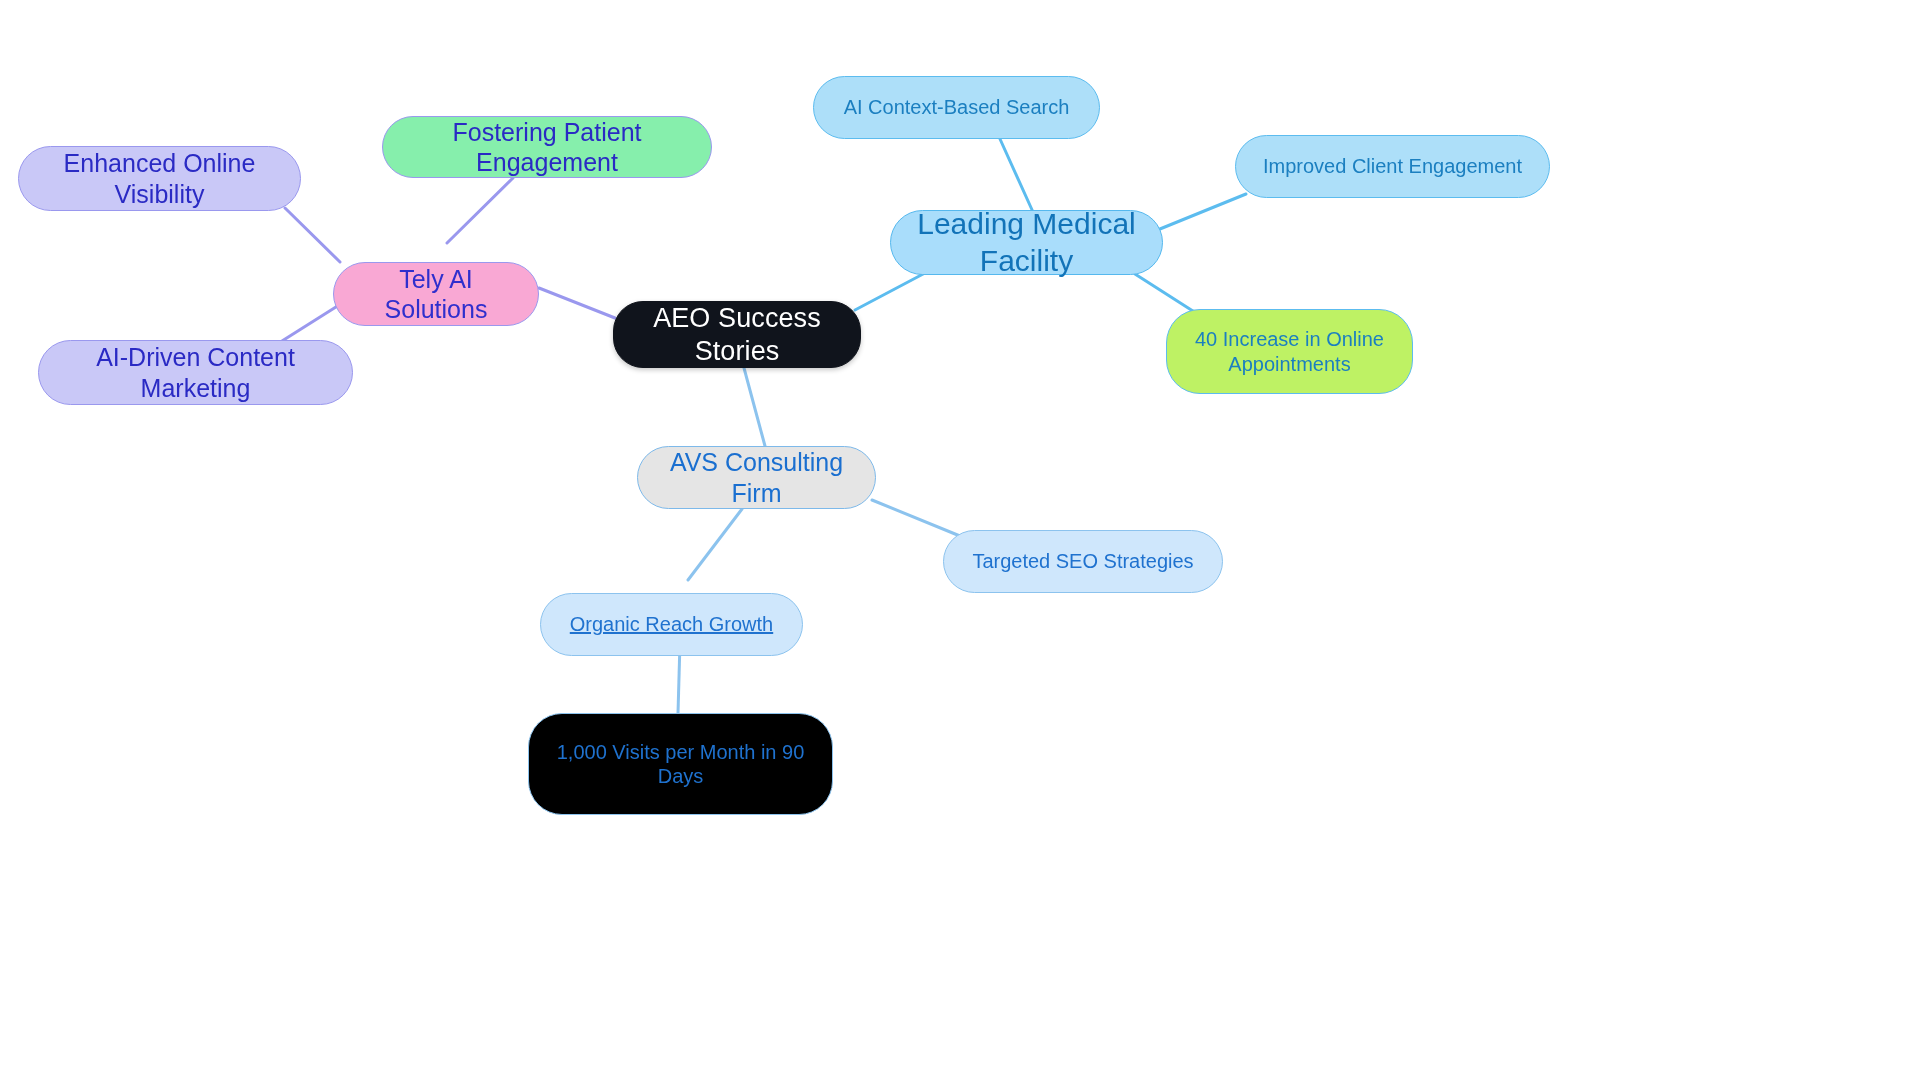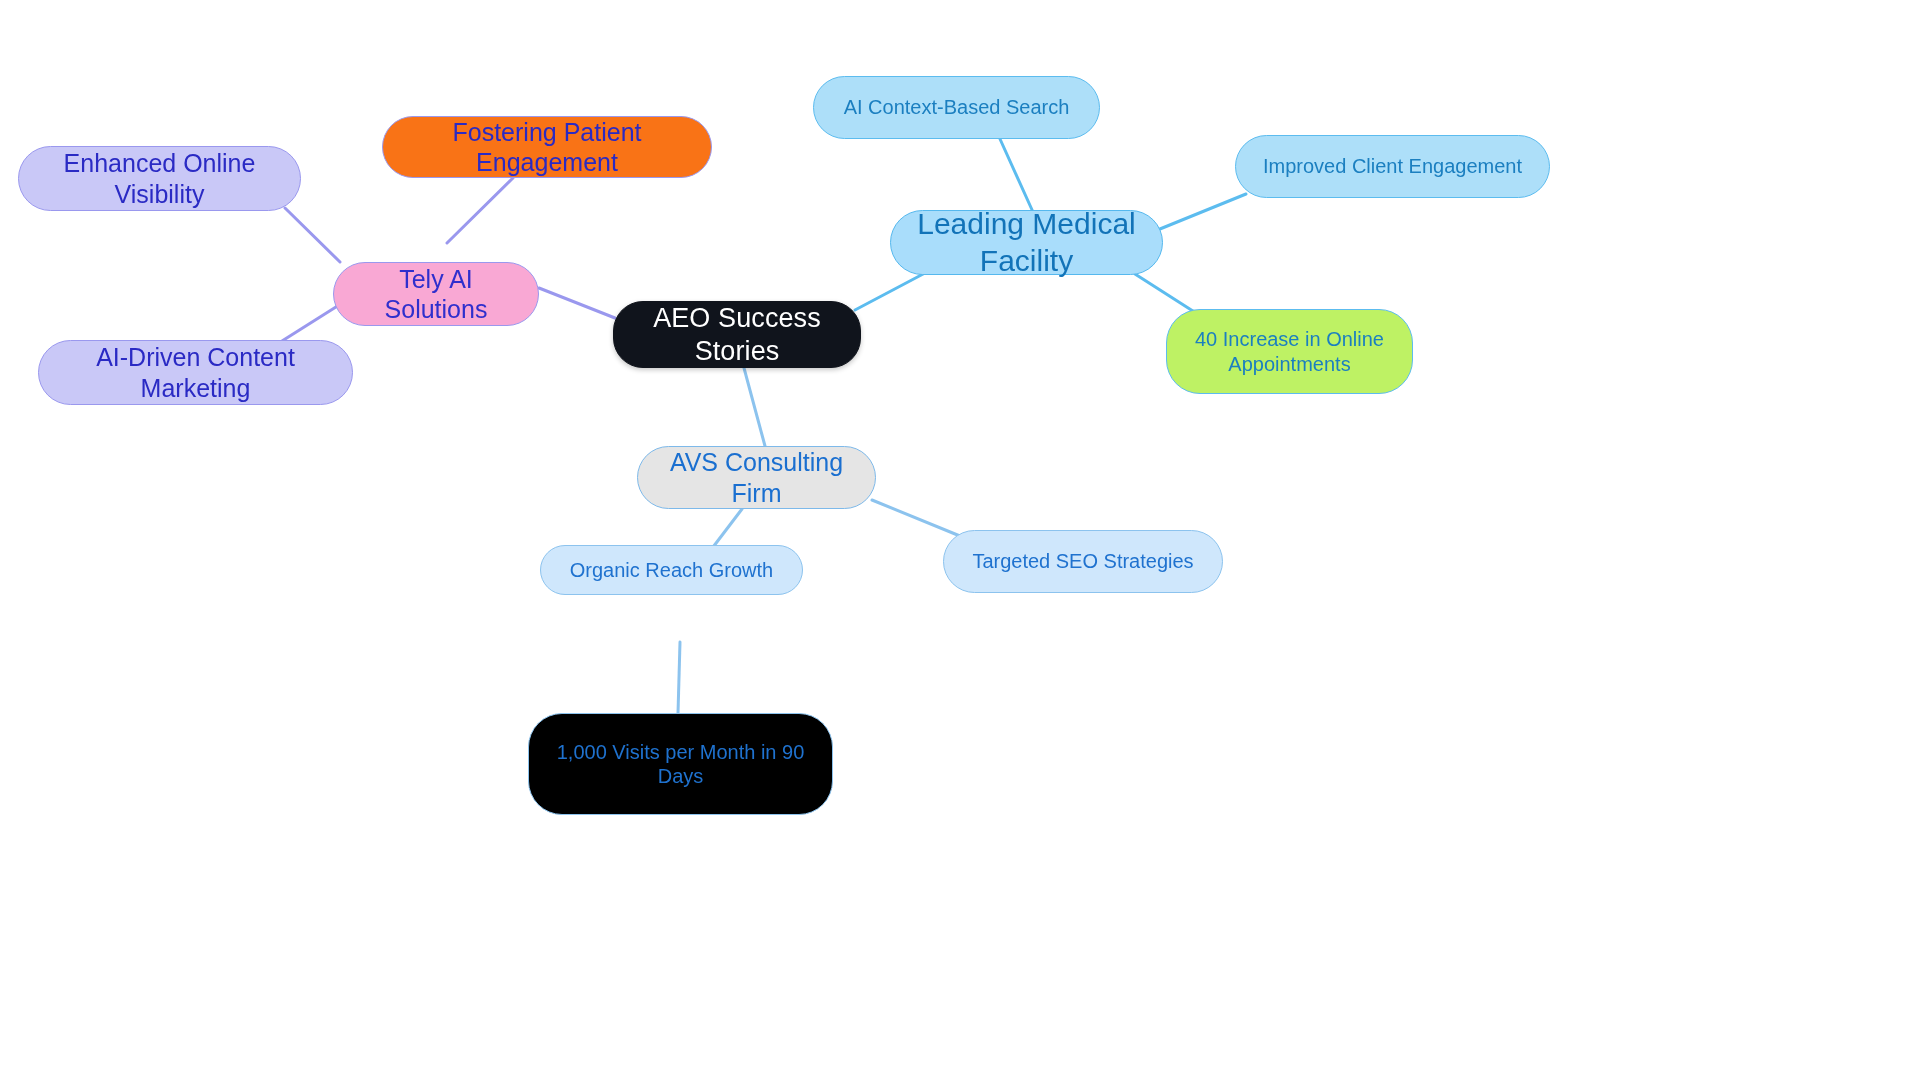--- a/index.html
+++ b/index.html
@@ -100,26 +100,26 @@
       <line x1="1135" y1="274" x2="1196" y2="313" stroke="#5cbcef" stroke-width="3" stroke-linecap="round"></line>
       <line x1="744" y1="368" x2="765" y2="446" stroke="#8cc3ee" stroke-width="3" stroke-linecap="round"></line>
       <line x1="872" y1="500" x2="960" y2="536" stroke="#8cc3ee" stroke-width="3" stroke-linecap="round"></line>
       <line x1="742" y1="509" x2="688" y2="580" stroke="#8cc3ee" stroke-width="3" stroke-linecap="round"></line>
       <line x1="680" y1="642" x2="678" y2="713" stroke="#8cc3ee" stroke-width="3" stroke-linecap="round"></line>
     </svg>
   <div id="nodes">
       <div class="node root" style="left: 613px; top: 301px; width: 248px; height: 67px; background: rgb(16, 20, 28); color: rgb(255, 255, 255);"><span>AEO Success Stories</span></div>
       <div class="node purple-branch" style="left: 333px; top: 242px; width: 206px; height: 64px; background: #f9a8d4; border-color: rgb(154, 152, 238); color: rgb(47, 47, 205); margin-top: 20px;"><span>Tely AI Solutions</span></div>
       <div class="node purple-leaf" style="left: 18px; top: 146px; width: 283px; height: 65px; background: rgb(201, 200, 247); border-color: rgb(154, 152, 238); color: rgb(42, 42, 196);"><span>Enhanced Online Visibility</span></div>
-      <div class="node purple-leaf" style="left: 382px; top: 116px; width: 330px; height: 62px; background: #f97316; border-color: rgb(154, 152, 238); color: rgb(42, 42, 196);"><span>Fostering Patient Engagement</span></div>
+      <div class="node purple-leaf" style="left: 382px; top: 116px; width: 330px; height: 62px; background: #86efac; border-color: rgb(154, 152, 238); color: rgb(42, 42, 196);"><span>Fostering Patient Engagement</span></div>
       <div class="node purple-leaf" style="left: 38px; top: 340px; width: 315px; height: 65px; background: rgb(201, 200, 247); border-color: rgb(154, 152, 238); color: rgb(42, 42, 196);"><span>AI-Driven Content Marketing</span></div>
       <div class="node cyan-branch" style="left: 890px; top: 210px; width: 273px; height: 65px; background: rgb(169, 221, 251); border-color: rgb(85, 184, 238); color: rgb(18, 115, 184);"><span>Leading Medical Facility</span></div>
       <div class="node cyan-leaf" style="left: 813px; top: 76px; width: 287px; height: 63px; background: rgb(173, 223, 249); border-color: rgb(92, 188, 239); color: rgb(27, 127, 192);"><span>AI Context-Based Search</span></div>
       <div class="node cyan-leaf" style="left: 1235px; top: 135px; width: 315px; height: 63px; background: rgb(173, 223, 249); border-color: rgb(92, 188, 239); color: rgb(27, 127, 192); text-align: right;"><span>Improved Client Engagement</span></div>
       <div class="node cyan-leaf" style="left: 1166px; top: 309px; width: 247px; height: 85px; background: #bef264; border-color: rgb(92, 188, 239); color: rgb(27, 127, 192);"><span>40 Increase in Online
 Appointments</span></div>
       <div class="node blue-branch" style="left: 637px; top: 446px; width: 239px; height: 63px; background: #e5e5e5; border-color: rgb(125, 185, 234); color: rgb(26, 111, 208);"><span>AVS Consulting Firm</span></div>
       <div class="node blue-leaf" style="left: 943px; top: 530px; width: 280px; height: 63px; background: rgb(207, 231, 252); border-color: rgb(140, 195, 238); color: rgb(31, 114, 207);"><span>Targeted SEO Strategies</span></div>
-      <div class="node blue-leaf" style="left: 540px; top: 545px; width: 263px; height: 50px; background: rgb(207, 231, 252); border-color: rgb(140, 195, 238); color: rgb(31, 114, 207);"><span>Organic Reach Growth</span></div>
+      <div class="node blue-leaf" style="left: 540px; top: 593px; width: 263px; height: 63px; background: rgb(207, 231, 252); border-color: rgb(140, 195, 238); color: rgb(31, 114, 207); text-decoration: underline;"><span>Organic Reach Growth</span></div>
       <div class="node blue-leaf" style="left: 528px; top: 713px; width: 305px; height: 102px; background: #000000; border-color: rgb(140, 195, 238); color: rgb(31, 114, 207);"><span>1,000 Visits per Month in 90
 Days</span></div>
     </div>
 </div>
 
 </body></html>

